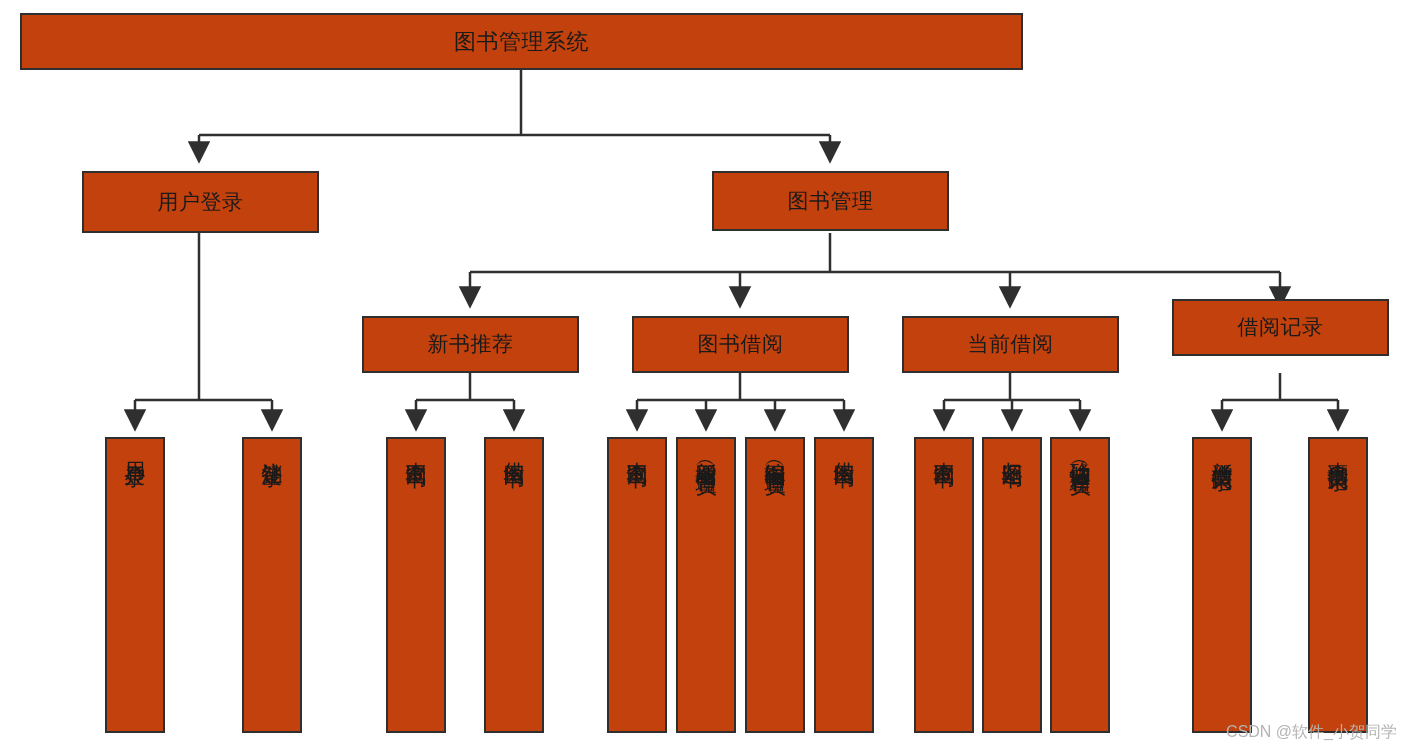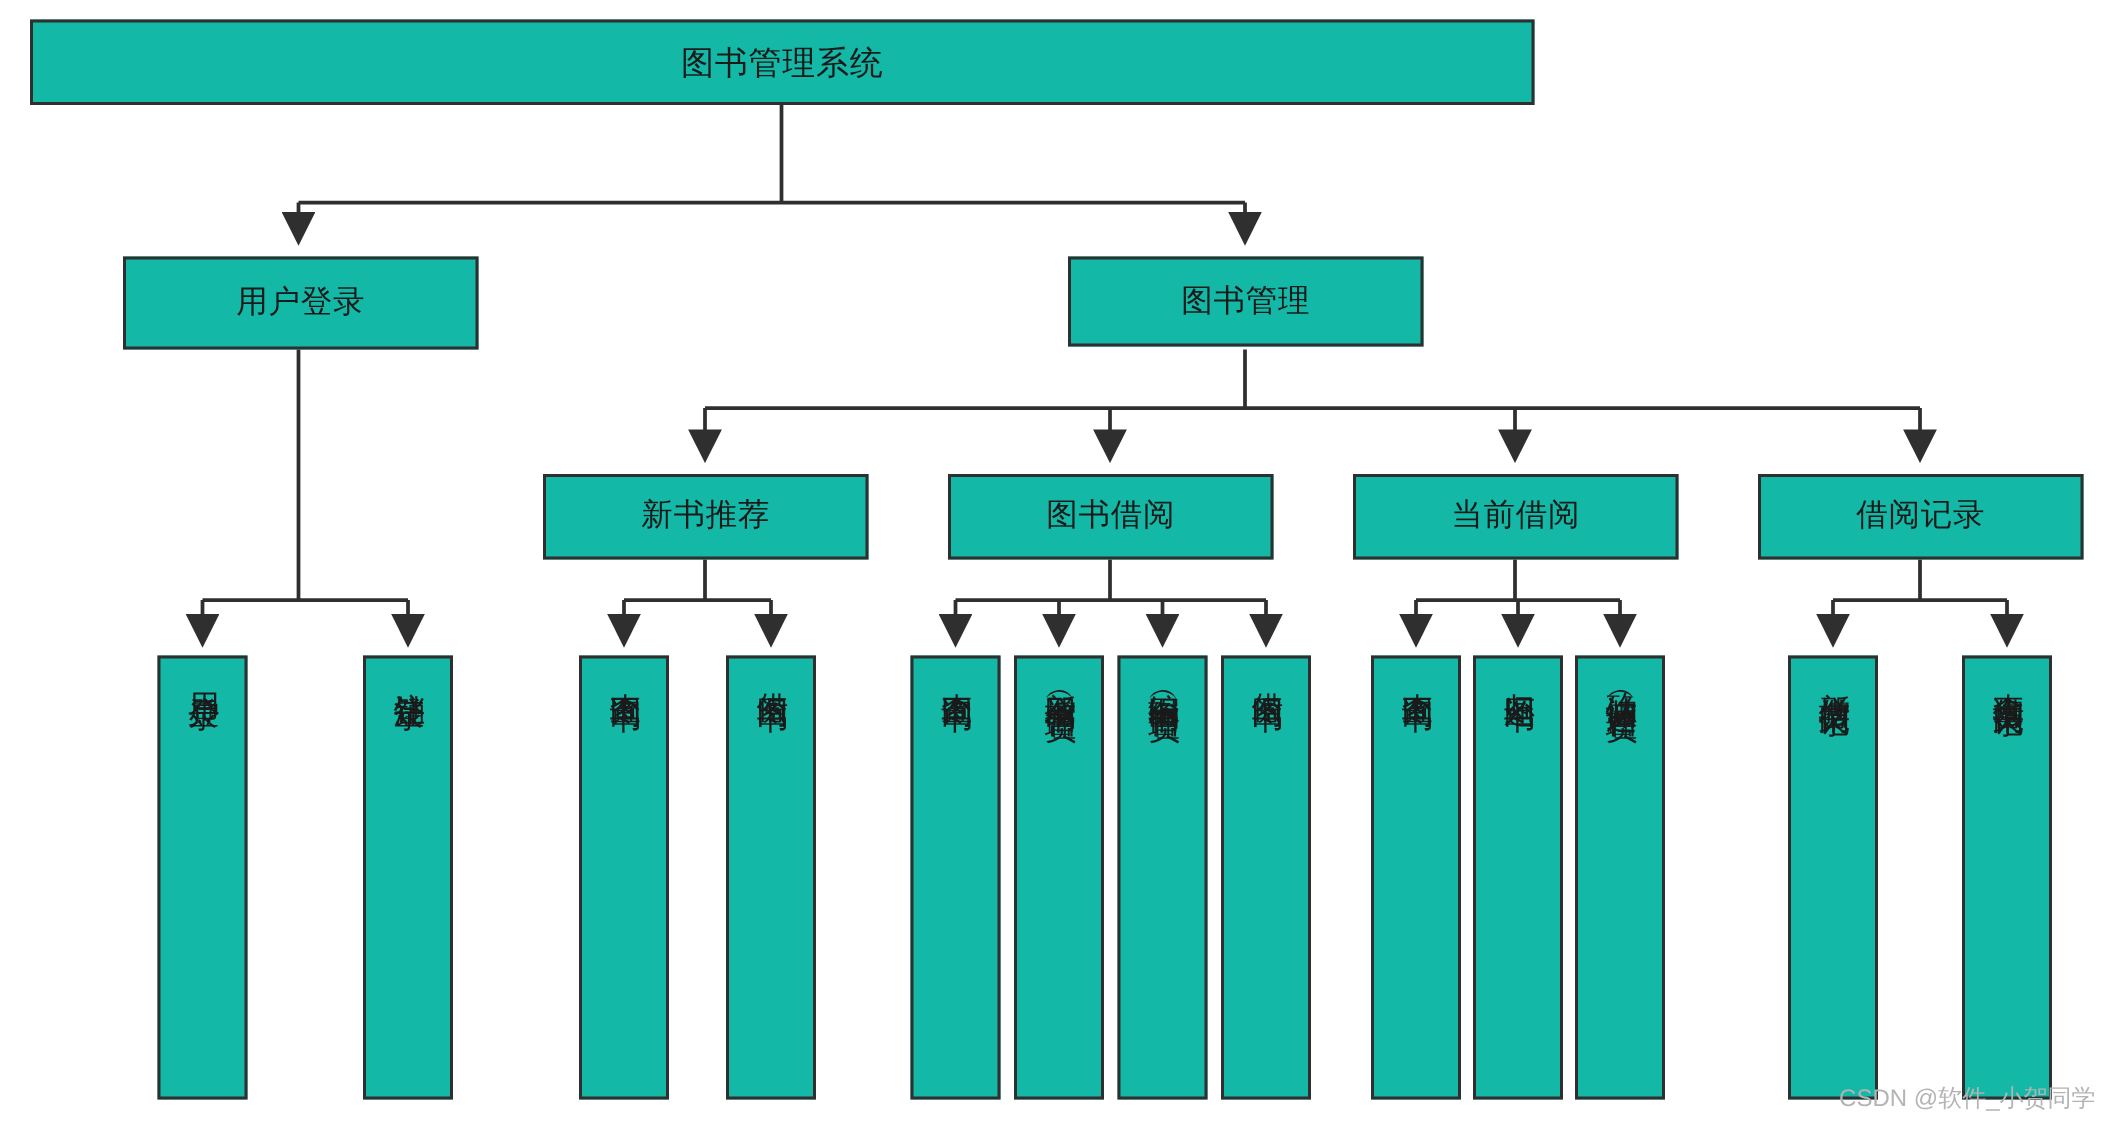--- a/index.html
+++ b/index.html
@@ -22,21 +22,21 @@
     position: absolute;
     left: 0;
     top: 0;
     width: 1405px;
     height: 747px;
     pointer-events: none;
   }
   .node {
     position: absolute;
     box-sizing: border-box;
-    background: #14b8a6;
+    background: #c2410c;
     border: 2px solid #2f2f2f;
     display: flex;
     align-items: center;
     justify-content: center;
     color: #1a1a1a;
   }
   .node .label {
     display: block;
     text-align: center;
     line-height: 1.18;
@@ -146,21 +146,21 @@
   </div>
 
   <div class="node horiz" style="left:902px; top:316px; width:217px; height:57px;">
     <span class="label">当前借阅</span>
   </div>
 
   <div class="node horiz" style="left:632px; top:316px; width:217px; height:57px;">
     <span class="label">图书借阅</span>
   </div>
 
-  <div class="node horiz" style="left:1172px; top:316px; width:217px; height:57px;">
+  <div class="node horiz" style="left:1172px; top:299px; width:217px; height:57px;">
     <span class="label">借阅记录</span>
   </div>
 
   <div class="node vert" style="left:105px; top:437px; width:60px; height:296px;">
     <span class="label">用户登录</span>
   </div>
 
   <div class="node vert" style="left:242px; top:437px; width:60px; height:296px;">
     <span class="label">注销登录</span>
   </div>

